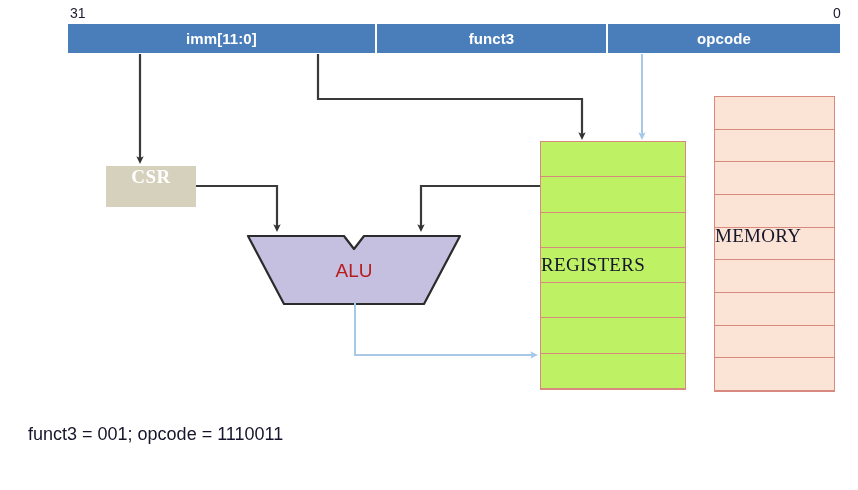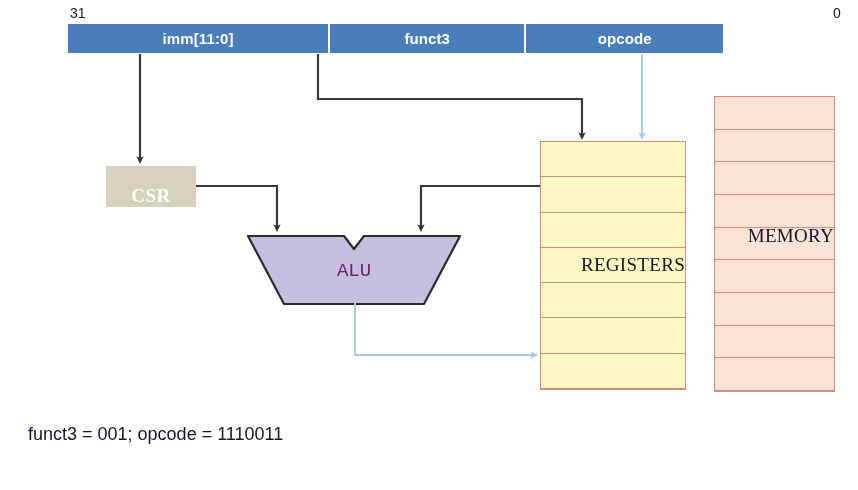--- a/index.html
+++ b/index.html
@@ -25,21 +25,21 @@
     line-height: 1;
   }
   #bit-high { left: 70px; top: 6px; }
   #bit-low  { left: 833px; top: 6px; }
 
   
   #instr-bar {
     position: absolute;
     left: 68px;
     top: 24px;
-    width: 655px;
+    width: 772px;
     height: 29px;
     display: flex;
   }
   .field-cell {
     background: #4a7ebb;
     color: #ffffff;
     font-family: "Liberation Sans", sans-serif;
     font-weight: bold;
     font-size: 15px;
     display: flex;
@@ -53,21 +53,21 @@
 
   
   #csr-box {
     position: absolute;
     left: 106px;
     top: 166px;
     width: 90px;
     height: 41px;
     background: #d5d1bd;
     display: flex;
-    align-items: flex-end;
+    align-items: flex-start;
     justify-content: center;
   }
   #csr-box .blk-label {
     font-family: "Liberation Serif", serif;
     font-size: 19px;
     font-weight: bold;
     color: #ffffff;
     letter-spacing: 0.5px;
   }
 
@@ -78,23 +78,23 @@
     top: 232px;
     width: 216px;
     height: 76px;
   }
   #alu-label {
     position: absolute;
     left: 0;
     top: 28px;
     width: 216px;
     text-align: center;
-    font-family: Liberation Mono, monospace;
+    font-family: Liberation Sans, sans-serif;
     font-size: 19px;
-    color: #701a75;
+    color: #b91c1c;
     pointer-events: none;
   }
 
   
   .stack {
     position: absolute;
     box-sizing: border-box;
     display: flex;
     flex-direction: column;
   }
@@ -104,36 +104,36 @@
     border-bottom: 1px solid #d98a7e;
     position: relative;
   }
   .stack .cell:last-child { border-bottom: none; }
 
   #registers-block {
     left: 540px;
     top: 141px;
     width: 146px;
     height: 249px;
-    background: #fef9c3;
+    background: #bef264;
     border: 1px solid #d98a7e;
   }
   #memory-block {
     left: 714px;
     top: 96px;
     width: 121px;
     height: 296px;
     background: #fbe4d5;
     border: 1px solid #d98a7e;
   }
   .stack-label {
     position: absolute;
     left: 0;
     width: 100%;
-    text-align: right;
+    text-align: left;
     font-family: "Liberation Serif", serif;
     font-size: 19px;
     color: #15152b;
     letter-spacing: 0.3px;
     pointer-events: none;
   }
   #registers-label { top: 112px; }
   #memory-label { top: 128px; }
 
   

